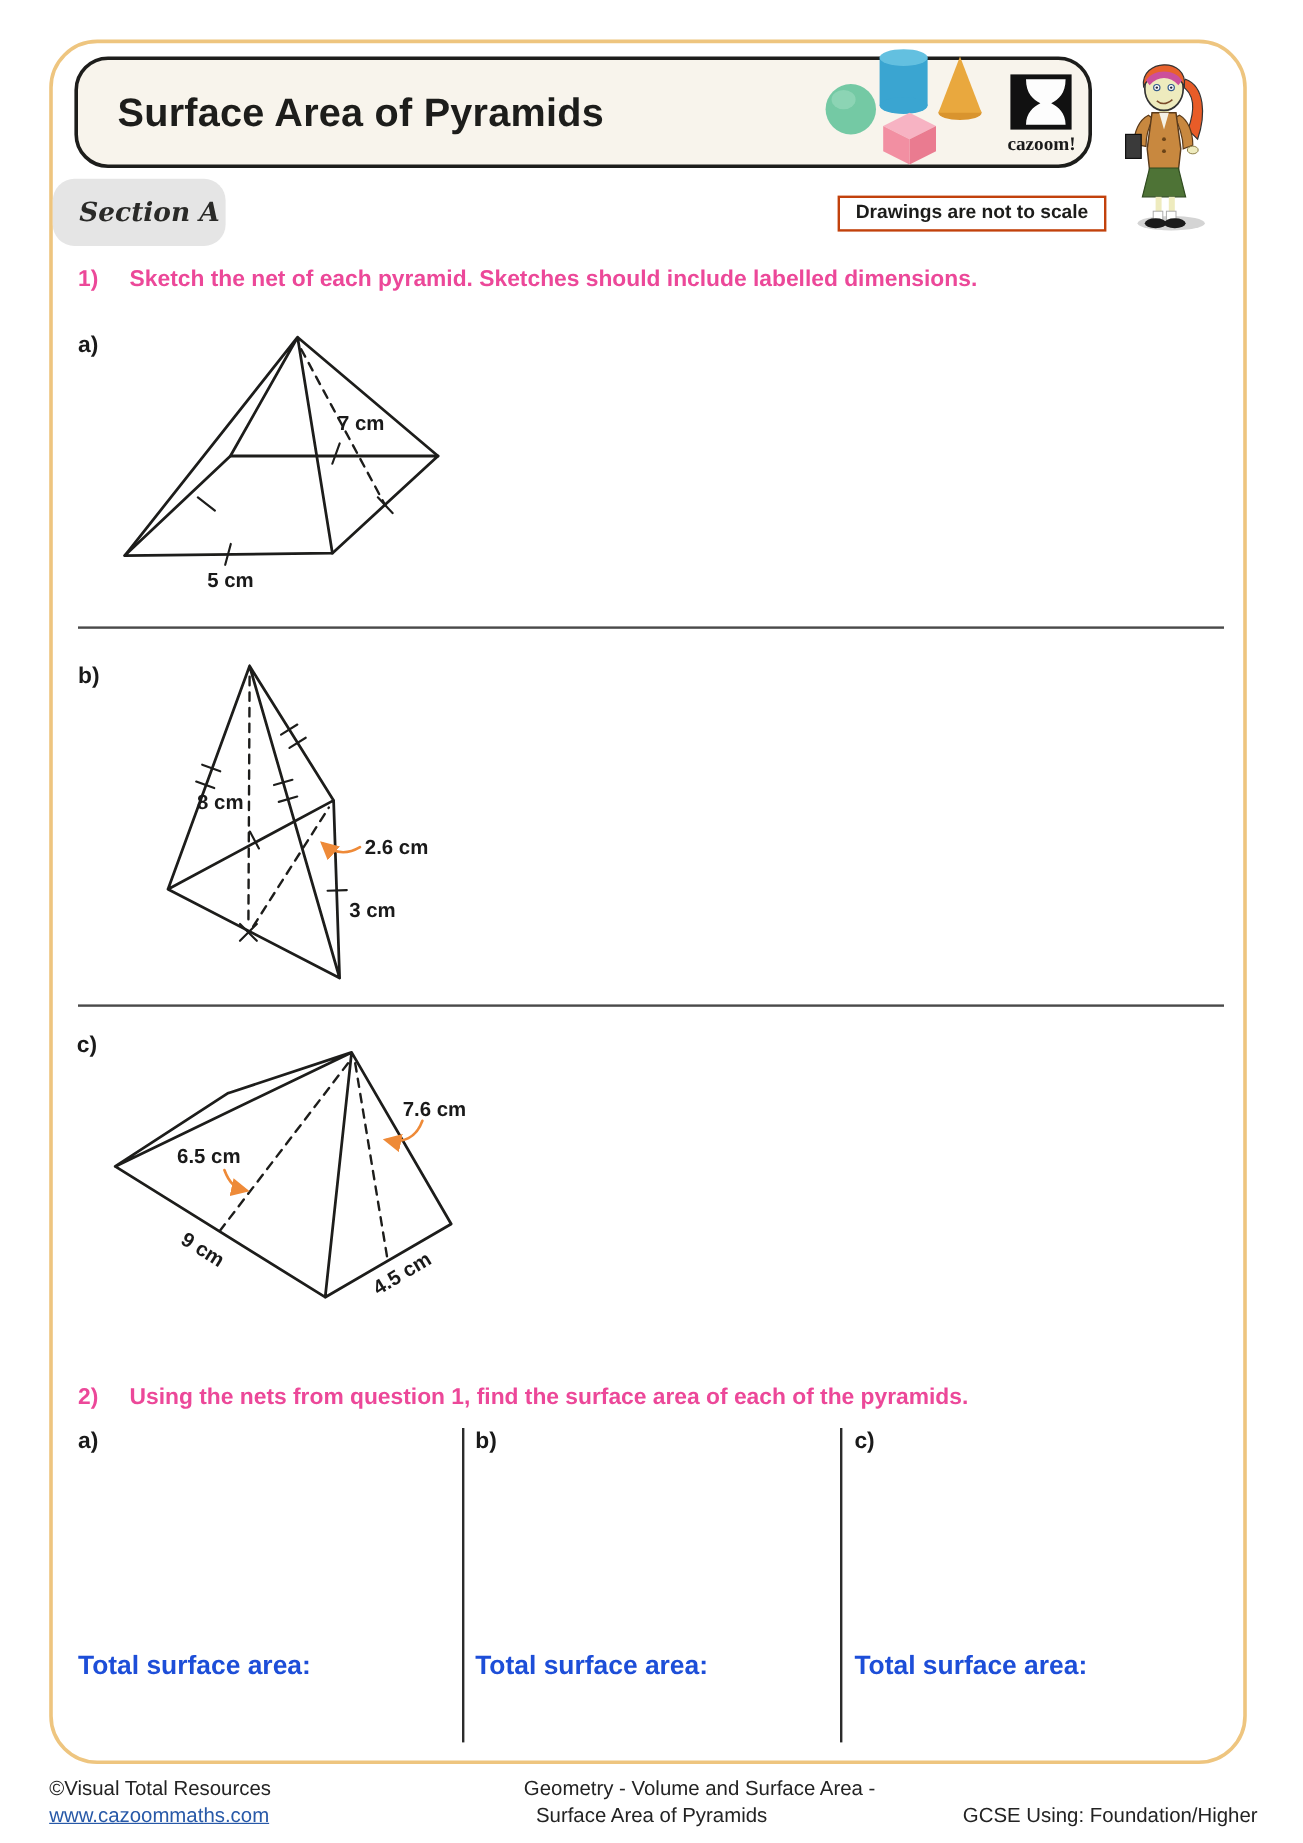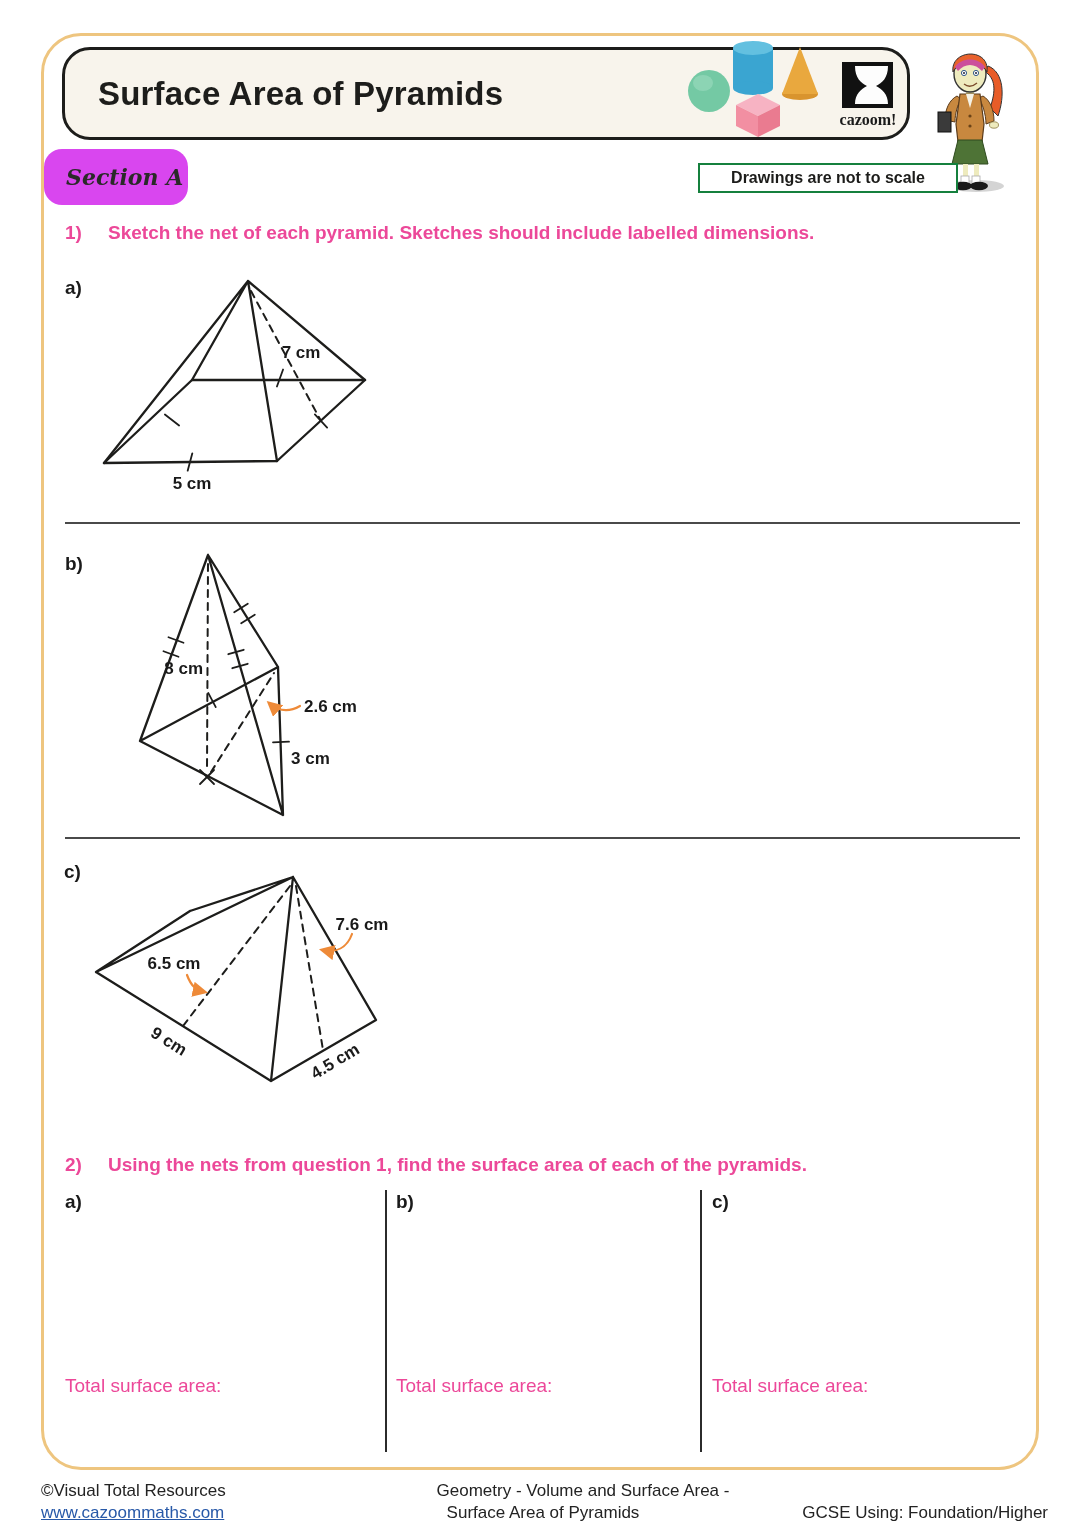--- a/index.html
+++ b/index.html
@@ -16,38 +16,38 @@
     left:62px;top:47px;width:848px;height:93px;box-sizing:border-box;
     border:3px solid #1d1d1b;border-radius:28px;background:#f8f4ec;
   }
   .title-box h1{
     position:absolute;left:33px;top:50%;transform:translateY(-50%);
     margin:0;font-size:33px;font-weight:bold;color:#1d1d1b;letter-spacing:0.2px;white-space:nowrap;
   }
   .shapes-svg{left:685px;top:38px;width:230px;height:100px;}
   .teacher-svg{left:930px;top:36px;width:88px;height:158px;}
   .section-badge{
-    left:44px;top:149px;width:144px;height:56px;background:#d946ef;border-radius:18px;
+    left:44px;top:149px;width:144px;height:56px;background:#e5e5e5;border-radius:18px;
   }
   .section-badge span{
     display:block;padding-left:22px;line-height:56px;
     font-family:"DejaVu Serif","Liberation Serif",serif;
     font-style:italic;font-weight:bold;font-size:22px;color:#2a2a28;
   }
   .scale-box{
-    left:698px;top:163px;width:260px;height:30px;box-sizing:border-box;
-    border:2px solid #15803d;background:#fff;text-align:center;
+    left:698px;top:163px;width:224px;height:30px;box-sizing:border-box;
+    border:2px solid #c2410c;background:#fff;text-align:center;
   }
   .scale-box span{font-size:16px;font-weight:bold;line-height:26px;color:#1c1c1a;}
   .q-line{white-space:nowrap;font-size:19px;font-weight:bold;color:#ec4899;}
   .q-line .qnum{display:inline-block;width:43px;}
   .part-label{font-size:19px;font-weight:bold;color:#1a1a1a;}
   .sep{height:2px;background:#4a4a4a;left:65px;width:955px;}
   .vdiv{width:2px;background:#2b2b2b;top:1190px;height:262px;}
-  .tsa{font-size:19px;font-weight:normal;color:#ec4899;white-space:nowrap;}
+  .tsa{font-size:22px;font-weight:bold;color:#1d4ed8;white-space:nowrap;}
   .footer-text{font-size:17px;color:#232323;white-space:nowrap;}
   .footer-center{left:0;width:1086px;text-align:center;}
   .footer-link{color:#2859a8;text-decoration:underline;}
   .footer-right{right:38px;text-align:right;}
   svg text{font-family:"Liberation Sans",sans-serif;font-weight:bold;font-size:17px;fill:#1a1a1a;}
   svg .edge{stroke:#1d1d1b;stroke-width:2.3;fill:none;stroke-linejoin:round;stroke-linecap:round;}
   svg .dash{stroke:#1d1d1b;stroke-width:2;fill:none;stroke-dasharray:7 6;stroke-linecap:round;}
   svg .tick{stroke:#1d1d1b;stroke-width:1.8;stroke-linecap:round;}
   svg .arrow{stroke:#ee8a38;stroke-width:2.2;fill:none;stroke-linecap:round;}
 </style>

